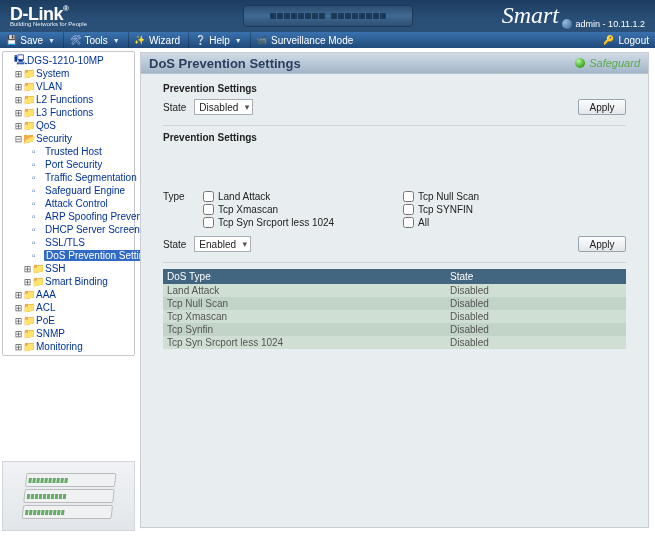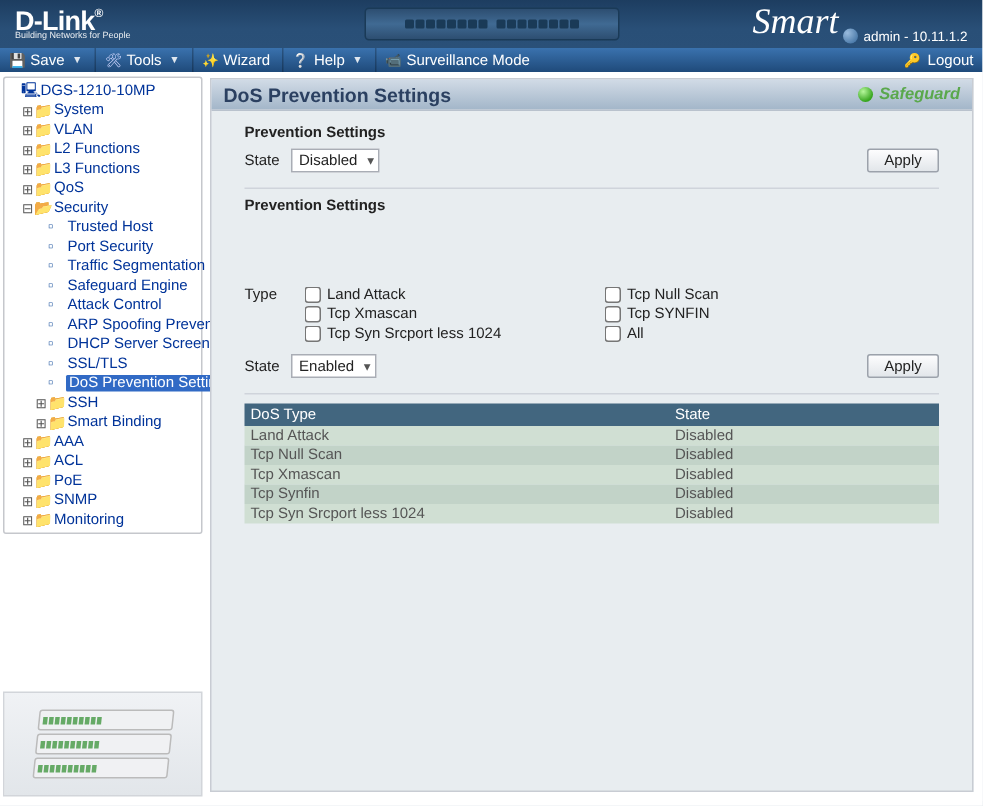--- a/index.html
+++ b/index.html
@@ -152,21 +152,21 @@
   .title-bar {
     height: 21px;
     background: linear-gradient(#d1dbe6, #a3b6c9);
     display: flex; align-items: center;
     border-bottom: 1px solid #b9c2cd;
     padding: 0 8px;
     font-size: 13px; font-weight: bold; color: #2b4061;
   }
   .safeguard {
     margin-left: auto; display: flex; align-items: center; gap: 4px;
-    font-size: 11px; font-style: italic; color: #5aa84c; font-weight: bold; padding-left: 28px;
+    font-size: 11px; font-style: italic; color: #5aa84c; font-weight: normal; padding-left: 28px;
   }
   .safeguard .dot {
     width: 10px; height: 10px; border-radius: 50%;
     background: radial-gradient(circle at 35% 30%, #b6f79b, #37a51f 70%);
   }
 
   .content { padding: 6px 22px; font-size: 10px; color: #222; overflow: auto; }
   .section-title { font-weight: bold; margin: 3px 0 5px; }
   .row { display: flex; align-items: center; gap: 8px; }
   .state-row { margin-bottom: 10px; }

